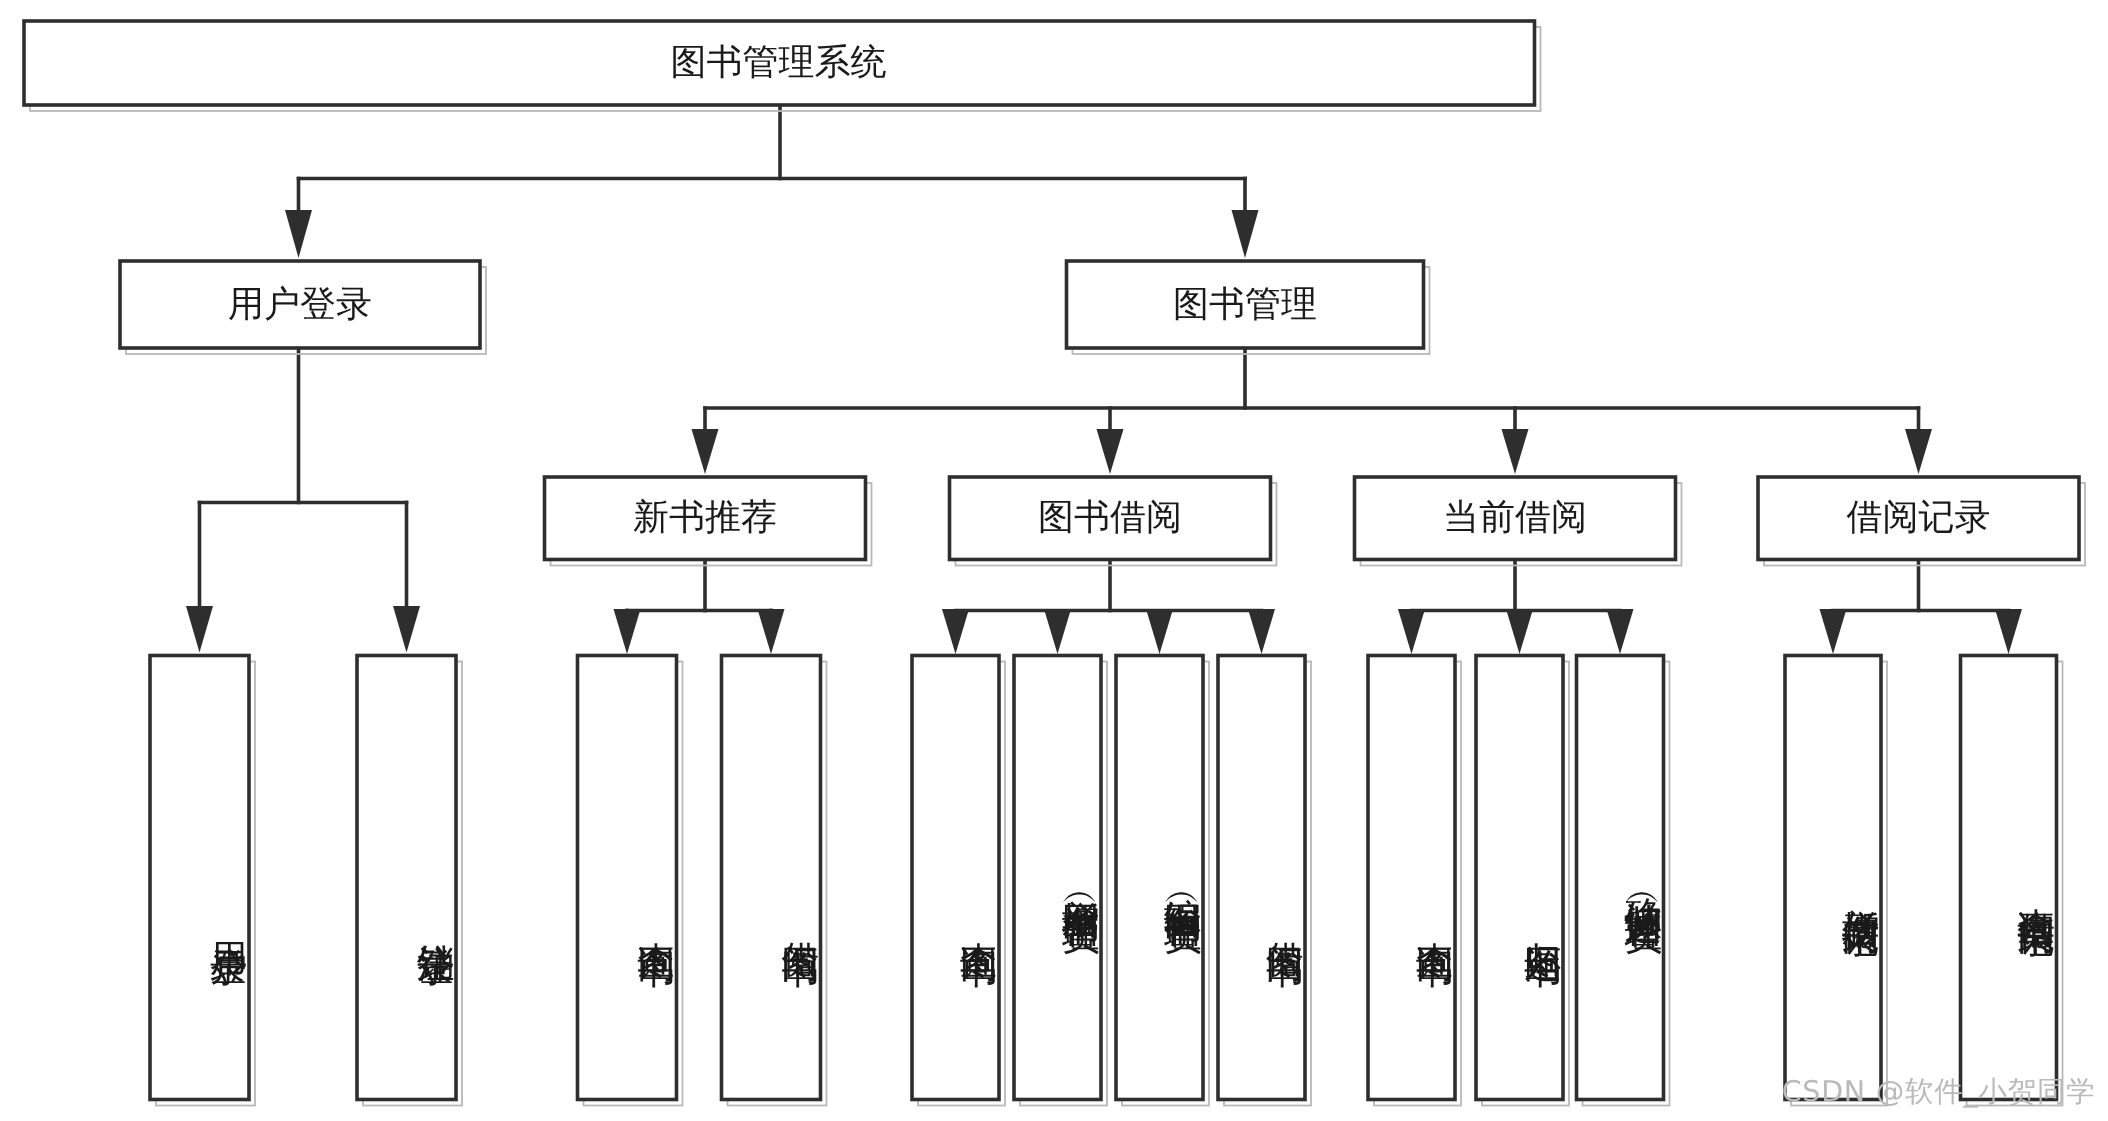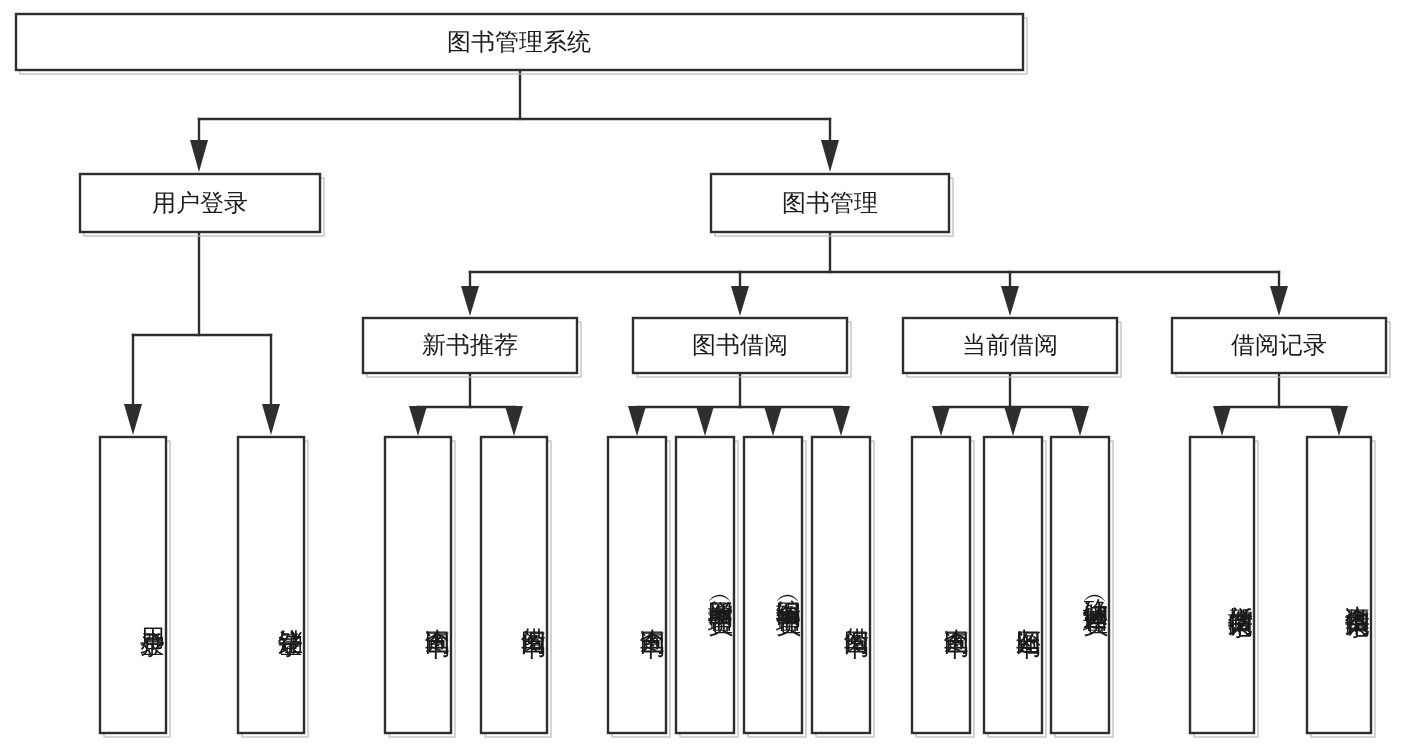--- a/index.html
+++ b/index.html
@@ -246,13 +246,14 @@
   <div class="vlabel" style="left:608px; top:497px; width:58px; height:230px;">查询图书</div>
   <div class="vlabel" style="left:676px; top:443px; width:58px; height:290px;">新增图书（管理员）</div>
   <div class="vlabel" style="left:744px; top:443px; width:58px; height:290px;">编辑图书（管理员）</div>
   <div class="vlabel" style="left:812px; top:497px; width:58px; height:230px;">借阅图书</div>
   <div class="vlabel" style="left:912px; top:497px; width:58px; height:230px;">查询图书</div>
   <div class="vlabel" style="left:984px; top:497px; width:58px; height:230px;">归还图书</div>
   <div class="vlabel" style="left:1051px; top:443px; width:58px; height:290px;">确认归还（管理员）</div>
   <div class="vlabel" style="left:1190px; top:455px; width:64px; height:272px;">新增借阅记录</div>
   <div class="vlabel" style="left:1307px; top:455px; width:64px; height:272px;">查询借阅记录</div>
 
+  <div class="watermark">CSDN @软件_小贺同学</div>
 </div>
 
 </body></html>

